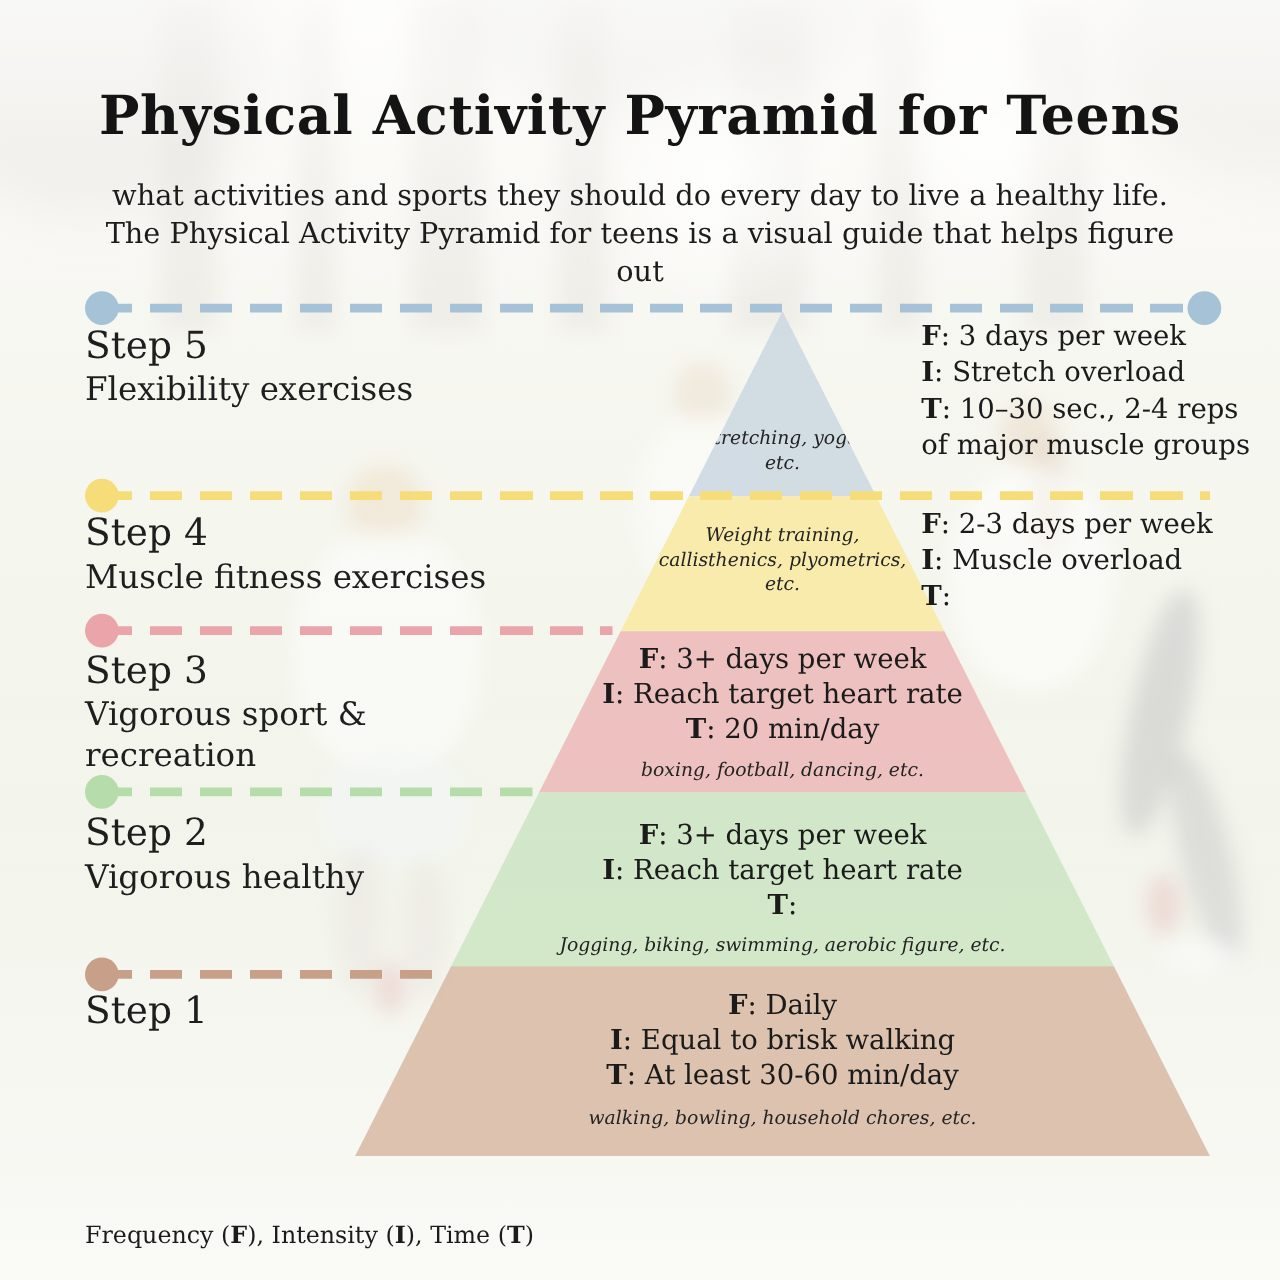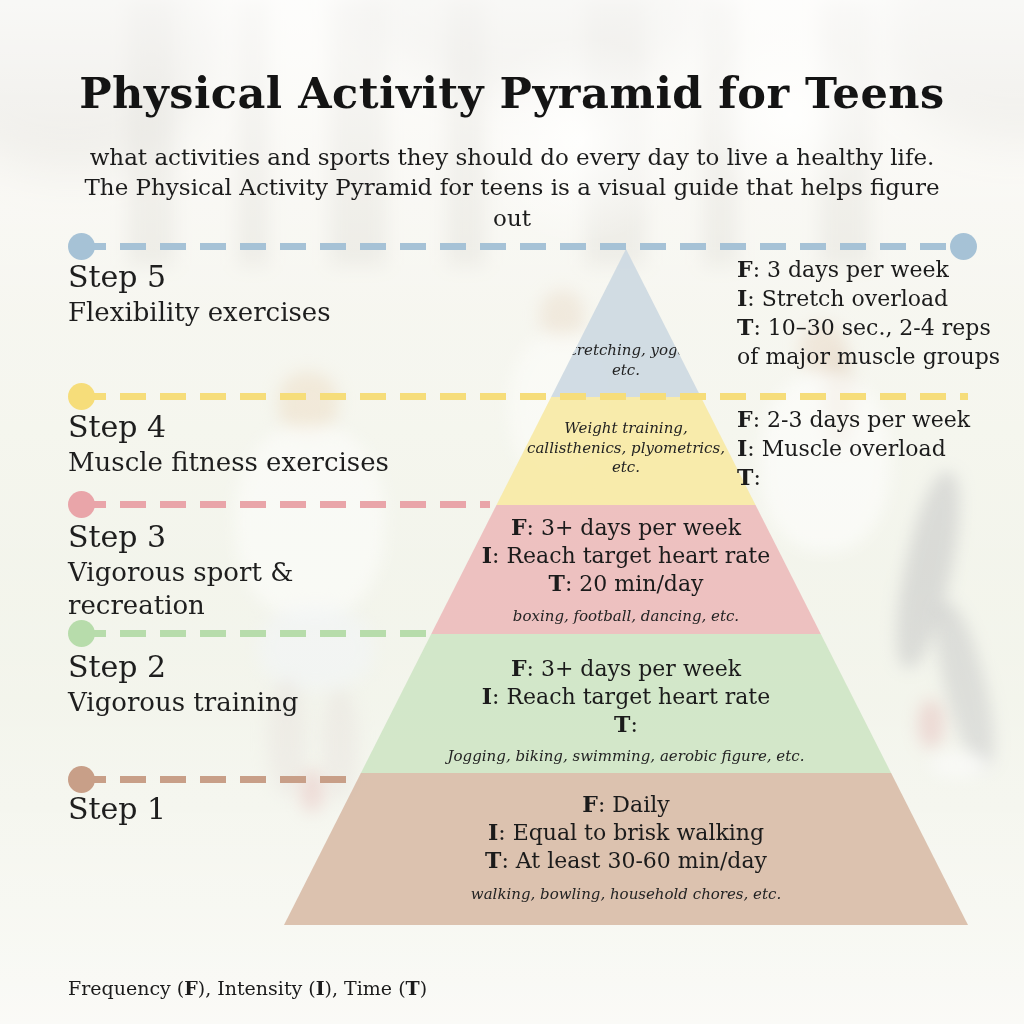--- a/index.html
+++ b/index.html
@@ -157,21 +157,21 @@
   <div class="step" style="top:408px;">
     <div class="t">Step 4</div>
     <div class="s">Muscle fitness exercises</div>
   </div>
   <div class="step" style="top:518px;">
     <div class="t">Step 3</div>
     <div class="s">Vigorous sport &amp; recreation</div>
   </div>
   <div class="step" style="top:648px;">
     <div class="t">Step 2</div>
-    <div class="s">Vigorous training</div>
+    <div class="s">Vigorous healthy</div>
   </div>
   <div class="step narrow" style="top:790px;">
     <div class="t">Step 1</div>
   </div>
 
   <div class="side-note" style="top:255px;">
     <div class="fitline"><b>F</b><span>: 3 days per week</span></div>
     <div class="fitline"><b>I</b><span>: Stretch overload</span></div>
     <div class="fitline"><b>T</b><span>: 10–30 sec., 2-4 reps</span></div>
     <div class="fitline"><b></b><span>of major muscle groups</span></div>

